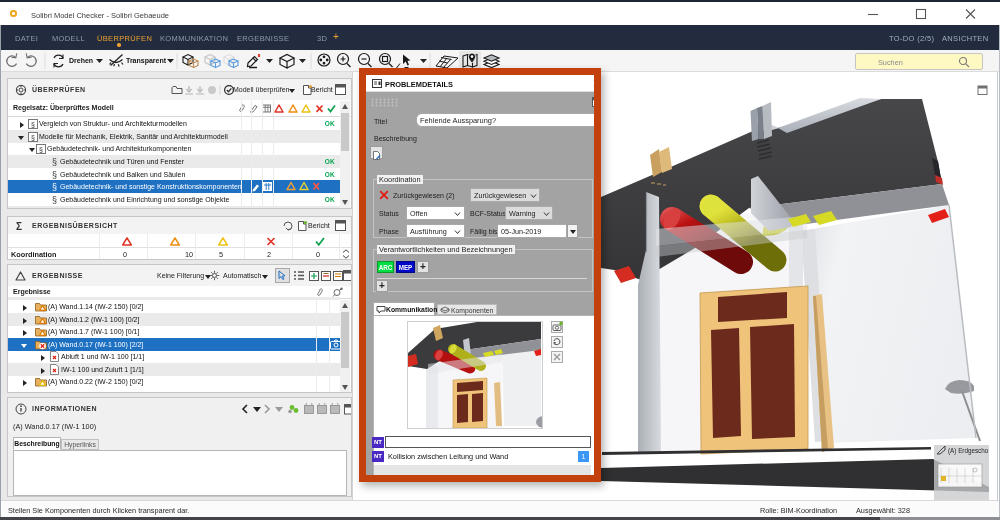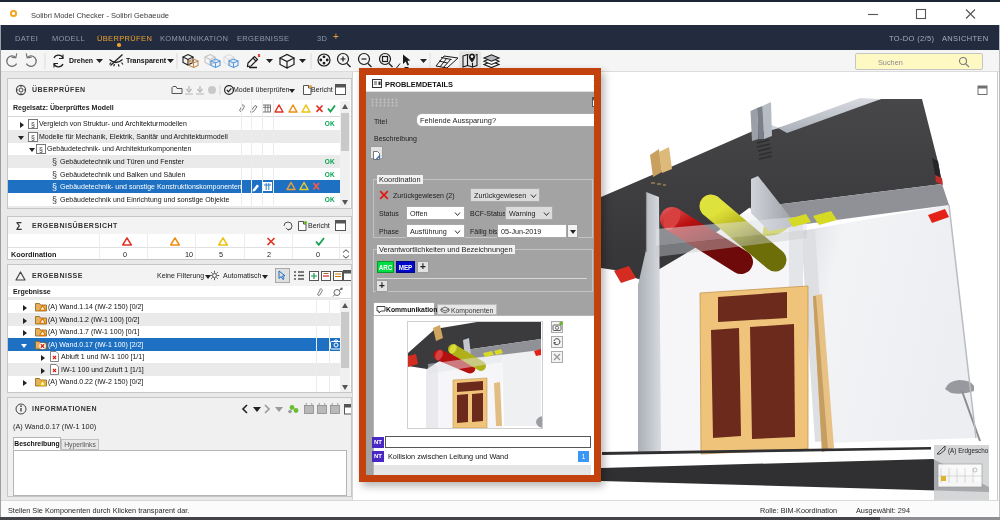--- a/index.html
+++ b/index.html
@@ -749,18 +749,18 @@
  <div class="ab" style="left:230px;top:36px;width:10px;height:376px;background:#f0f0f0;">
   <div class="sarr" style="top:4px;left:1.5px;border-left:3.5px solid transparent;border-right:3.5px solid transparent;border-bottom:5px solid #555;"></div>
   <div class="sthumb" style="top:14px;height:60px;"></div>
   <div class="sarr" style="bottom:4px;left:1.5px;border-left:3.5px solid transparent;border-right:3.5px solid transparent;border-top:5px solid #555;"></div>
  </div>
 </div>
 
 <div class="ab" id="statusbar">
   <span class="ab" style="left:8px;top:5px;">Stellen Sie Komponenten durch Klicken transparent dar.</span>
   <span class="ab" style="left:760px;top:5px;">Rolle: BIM-Koordination</span>
-  <span class="ab" style="left:856px;top:5px;">Ausgewählt: 294</span>
+  <span class="ab" style="left:856px;top:5px;">Ausgewählt: 328</span>
 </div>
 <div class="ab" id="bottomline"></div>
 <div class="ab" style="left:0;top:25px;width:1px;height:492px;background:#9aa0a8;"></div>
 <div class="ab" style="left:999px;top:25px;width:1px;height:492px;background:#b9bec4;"></div>
 <div class="ab" style="left:880px;top:517px;width:120px;height:3px;background:#8e8f92;"></div>
 
 </body></html>

